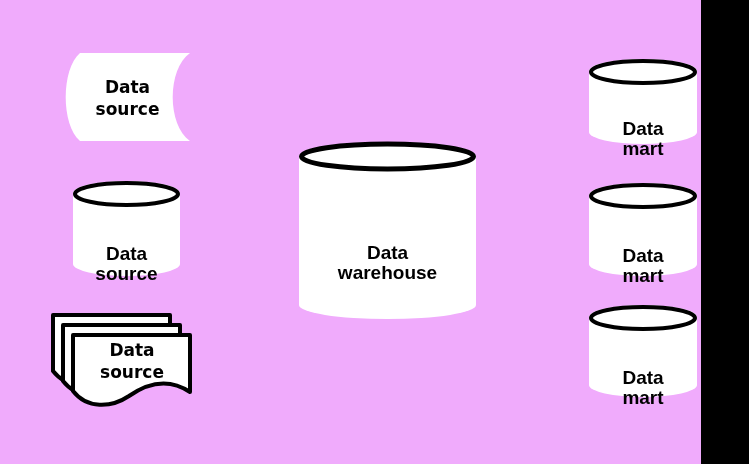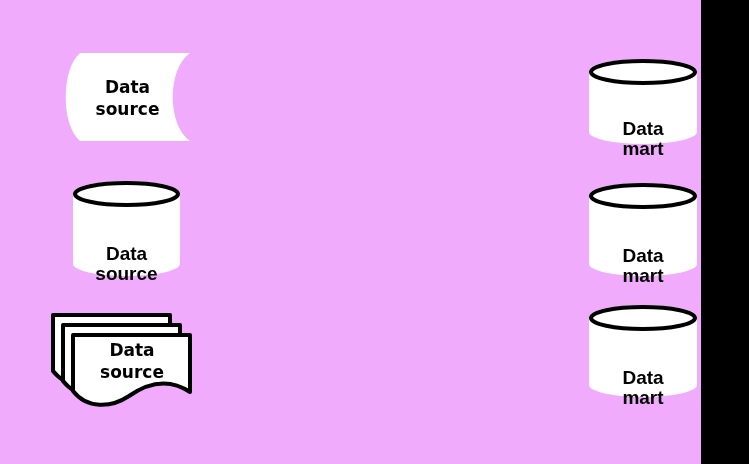--- a/index.html
+++ b/index.html
@@ -66,20 +66,27 @@
     <svg width="141" height="95" viewBox="0 0 141 95">
       <g fill="#ffffff" stroke="#000000" stroke-width="4" stroke-linejoin="round">
         <path d="M0,0 H117 V57 C96,43 76,47 56,61 C38,73 14,74 0,56 Z"></path>
         <path transform="translate(10,10)" d="M0,0 H117 V57 C96,43 76,47 56,61 C38,73 14,74 0,56 Z"></path>
         <path transform="translate(20,20)" d="M0,0 H117 V57 C96,43 76,47 56,61 C38,73 14,74 0,56 Z"></path>
       </g>
     </svg>
     <div class="label lbl-comic">Data source</div>
   </div>
 
+  <div class="node n-warehouse">
+    <svg width="177" height="177" viewBox="0 0 177 177">
+      <path d="M0,14 A88.5,14 0 0 1 177,14 V163 A88.5,14 0 0 1 0,163 Z" fill="#ffffff"></path>
+      <ellipse cx="88.5" cy="14.5" rx="86" ry="12.5" fill="#ffffff" stroke="#000000" stroke-width="5"></ellipse>
+    </svg>
+    <div class="label lbl-sans">Data warehouse</div>
+  </div>
 
   <div class="node n-mart-top">
     <svg width="108" height="85" viewBox="0 0 108 85">
       <path d="M0,12 A54,12 0 0 1 108,12 V73 A54,12 0 0 1 0,73 Z" fill="#ffffff"></path>
       <ellipse cx="54" cy="13" rx="52" ry="11" fill="#ffffff" stroke="#000000" stroke-width="4"></ellipse>
     </svg>
     <div class="label lbl-sans">Data mart</div>
   </div>
 
   <div class="node n-mart-middle">

